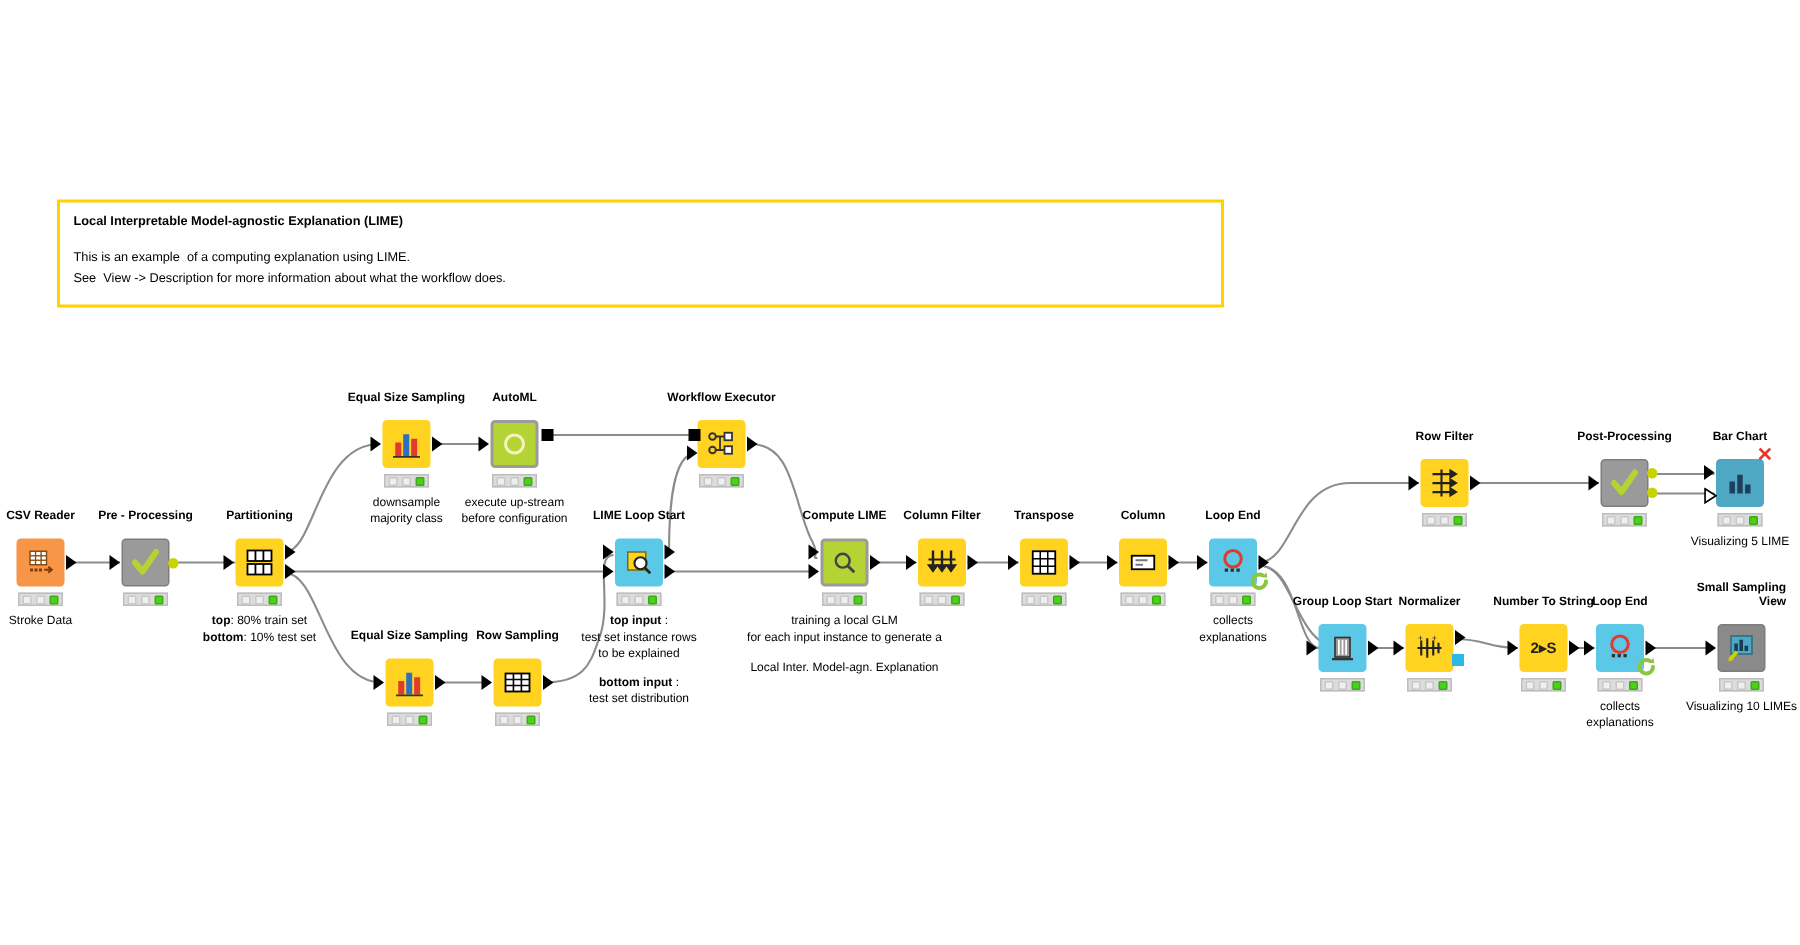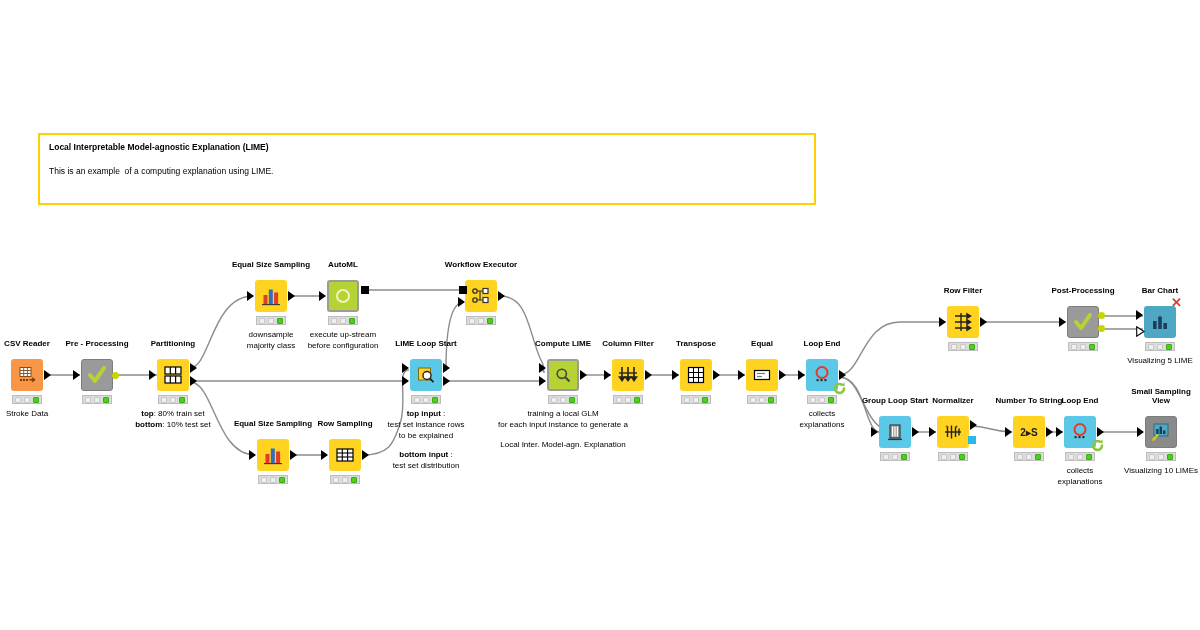--- a/index.html
+++ b/index.html
@@ -45,21 +45,21 @@
 
   .node-title {
     position: absolute;
     left: 50%;
     transform: translateX(-50%);
     bottom: 26px;
     font-size: 8px;
     font-weight: bold;
     color: #000;
     white-space: nowrap;
-    text-align: center;
+    text-align: right;
     line-height: 1.2;
   }
   .node-title.two-line { bottom: 26px; }
 
   .node-body {
     position: absolute;
     left: -16px; top: -16px;
     width: 32px; height: 32px;
     border-radius: 3px;
     display: flex;
@@ -148,20 +148,21 @@
   }
 </style>
 </head>
 <body>
 
 <div id="canvas">
 
   <div class="annotation" style="left:38px; top:133px; width:778px; height:72px;">
     <div class="anno-title">Local Interpretable Model-agnostic Explanation (LIME)</div>
     <div class="anno-line">This is an example  of a computing explanation using LIME.</div>
+    <div class="anno-line">See  View -&gt; Description for more information about what the workflow does.</div>
   </div>
 
   <svg id="wires" viewBox="0 0 1200 630" xmlns="http://www.w3.org/2000/svg">
     <g fill="none" stroke="#8C8C8C" stroke-width="1.4">
 
       <path d="M44,375 L80,375"></path>
 
       <path d="M114,375 L157,375"></path>
 
       <path d="M190,368 C210,368 212,296 253,296"></path>
@@ -467,21 +468,21 @@
     <div class="port port-in" style="left:-24px; top:-5px;"></div>
     <div class="port port-out" style="left:17px; top:-5px;"></div>
     <div class="node-status">
       <i></i>
       <i></i>
       <i class="on"></i>
     </div>
   </div>
 
   <div class="node" style="left:762px; top:375px;">
-    <div class="node-title">Equal</div>
+    <div class="node-title">Column</div>
     <div class="node-body nb-yellow">
       <svg width="20" height="20" viewBox="0 0 20 20" class="glyph">
         <rect x="2.5" y="5.5" width="15" height="9" fill="#fff" stroke="#000" stroke-width="1.2"></rect>
         <line x1="5" y1="8.5" x2="13" y2="8.5" stroke="#777" stroke-width="1.2"></line>
         <line x1="5" y1="11.5" x2="10" y2="11.5" stroke="#777" stroke-width="1.2"></line>
       </svg>
     </div>
     <div class="port port-in" style="left:-24px; top:-5px;"></div>
     <div class="port port-out" style="left:17px; top:-5px;"></div>
     <div class="node-status">

